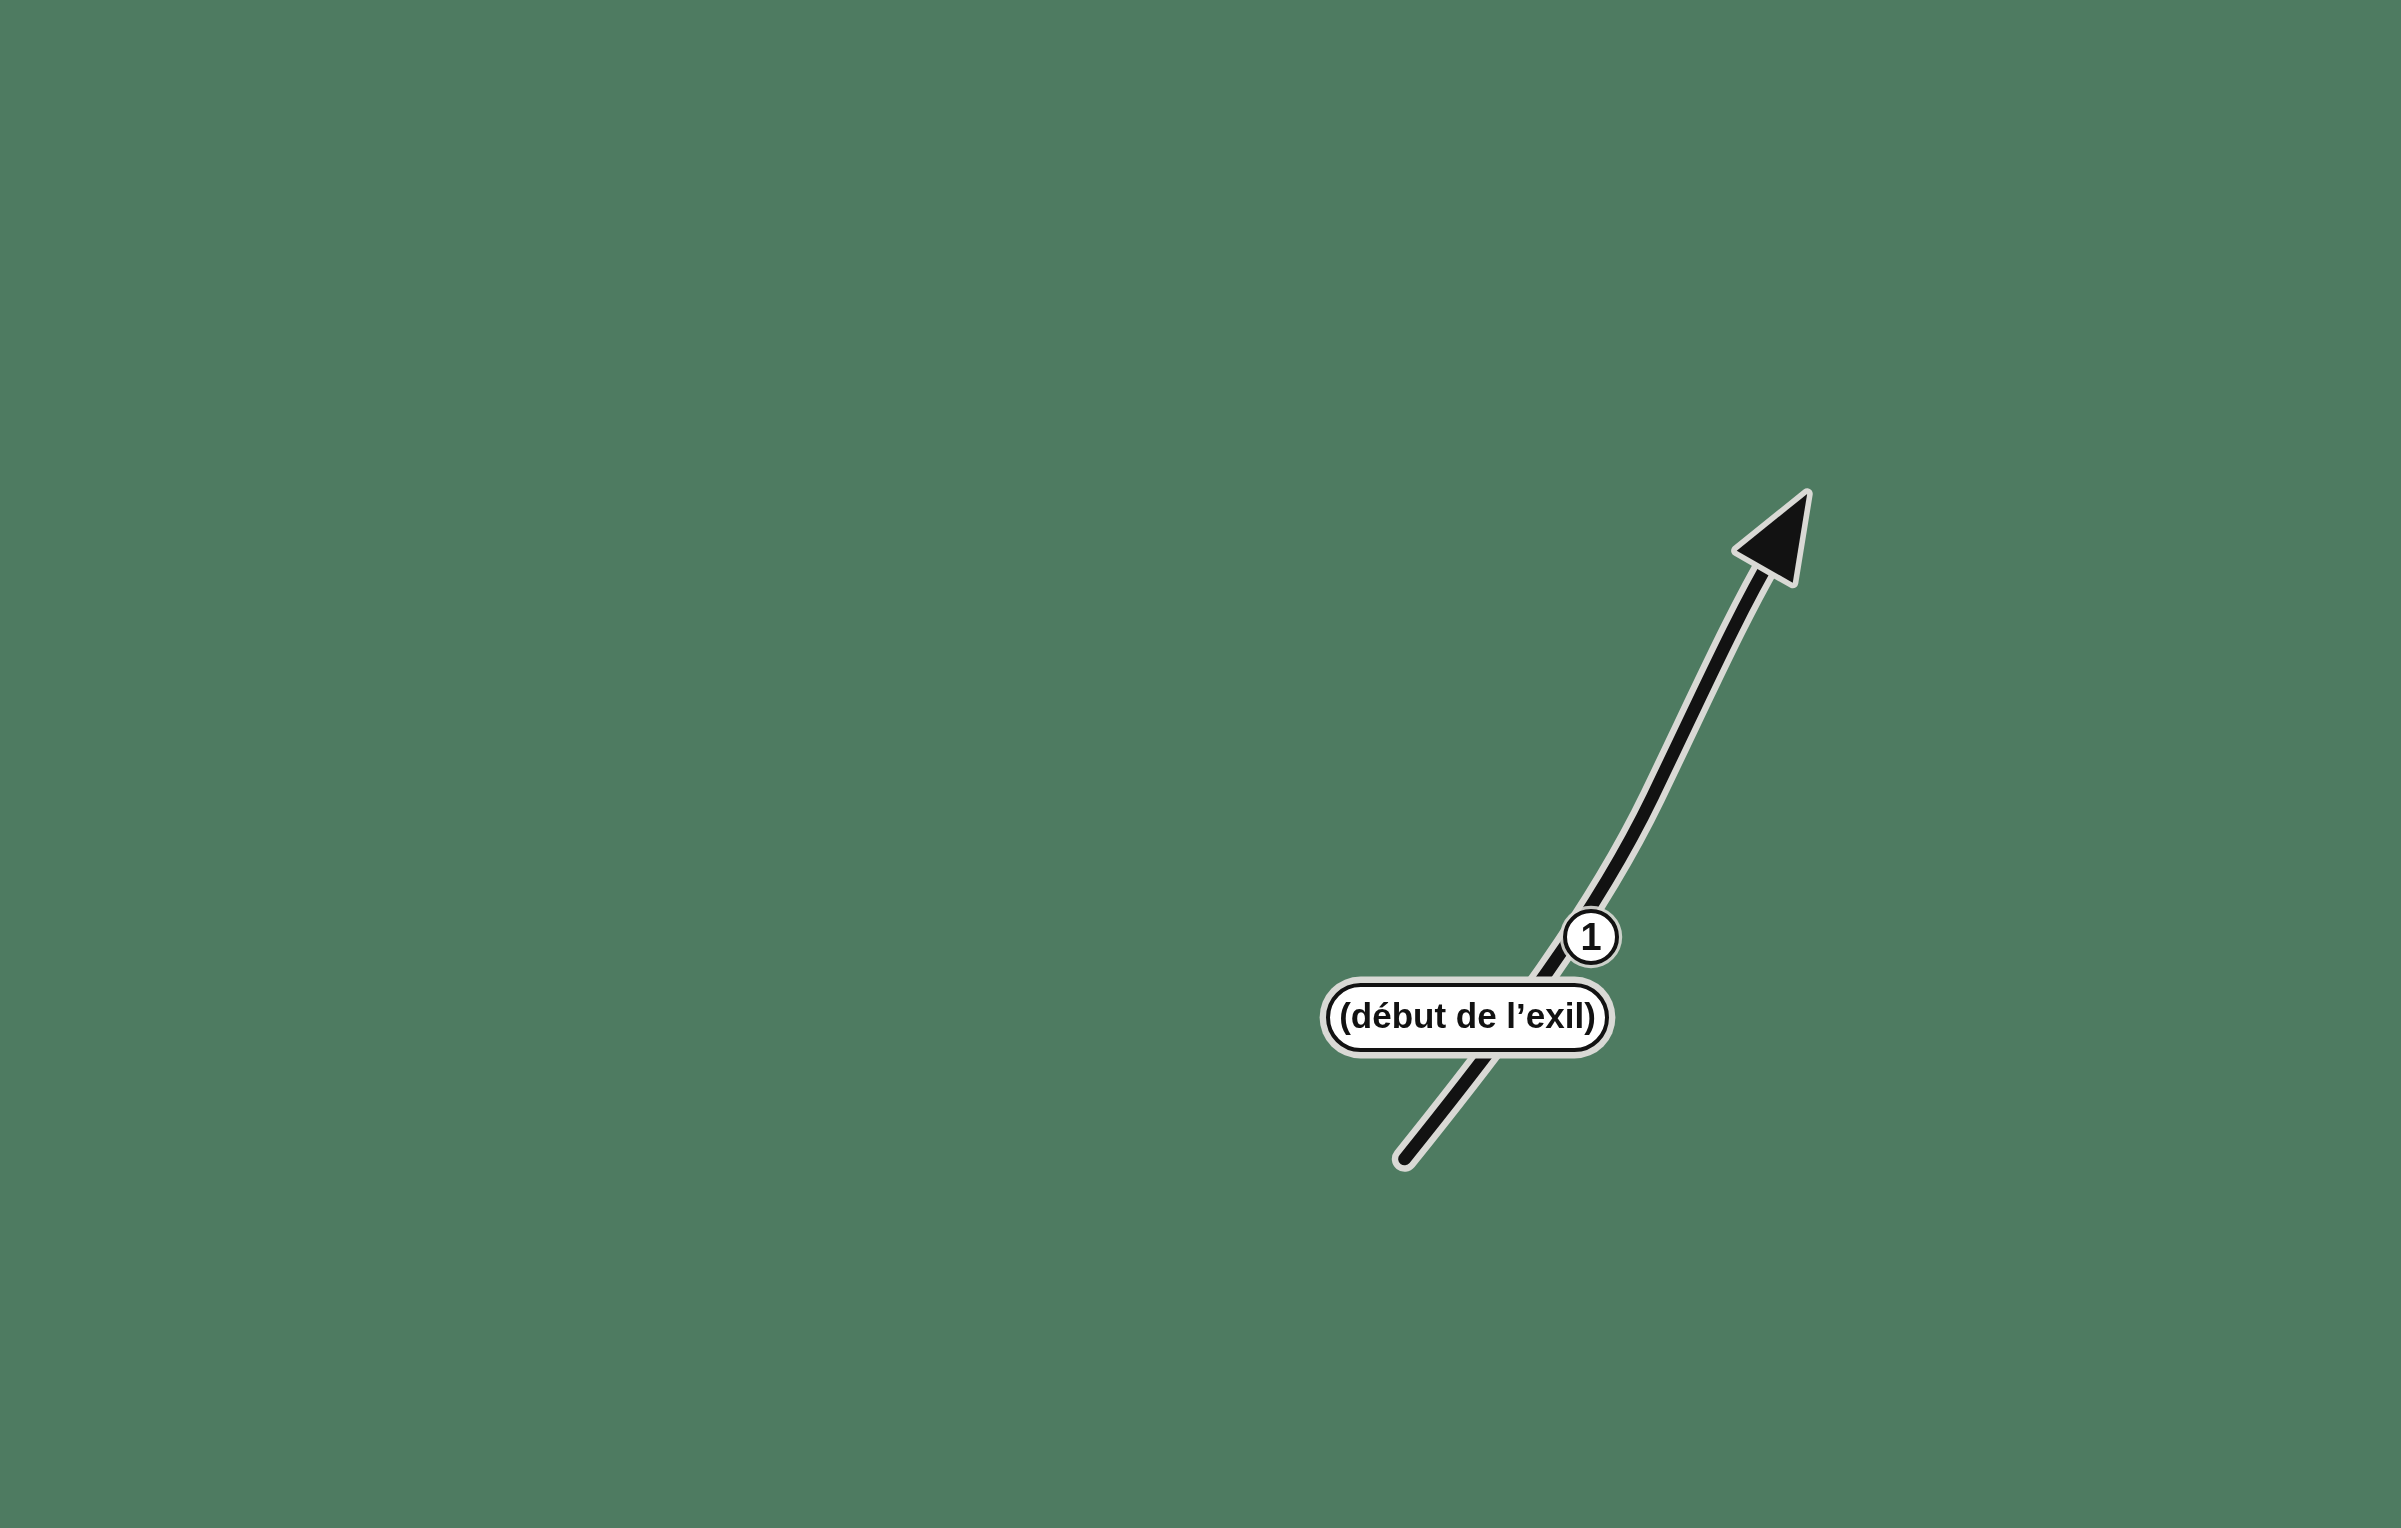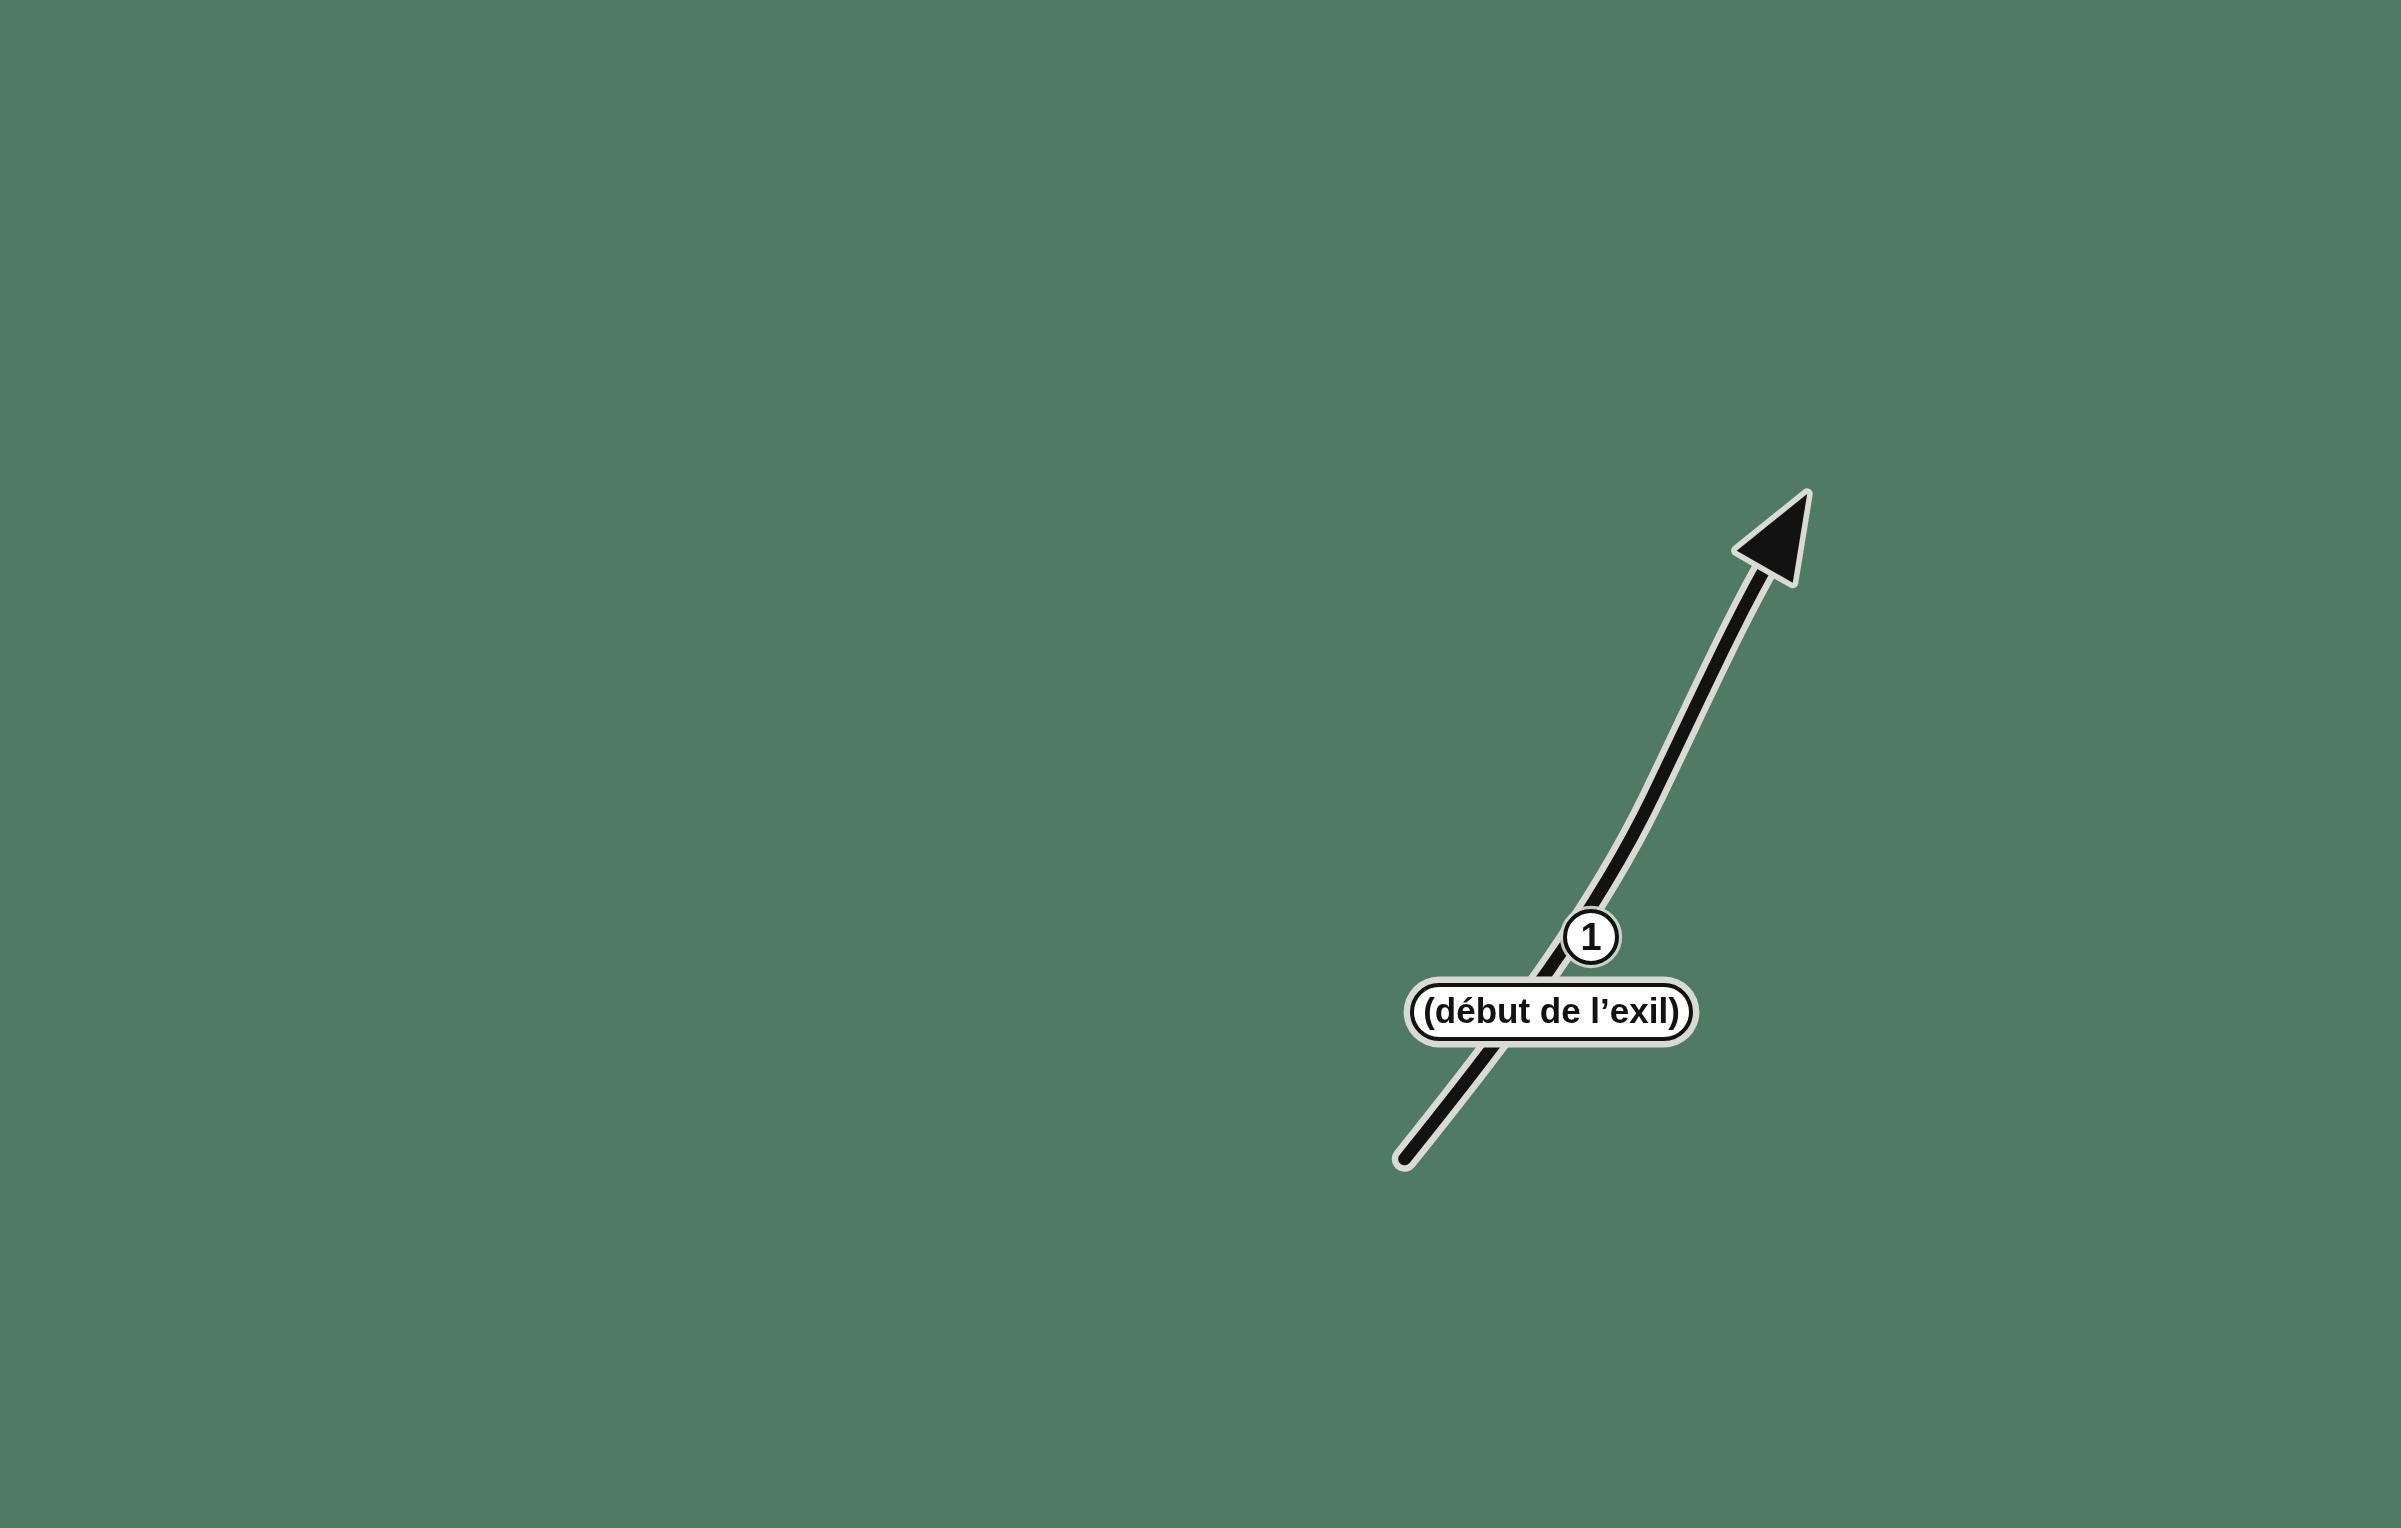--- a/index.html
+++ b/index.html
@@ -38,24 +38,24 @@
   }
   .arrow-head {
     fill: #121212;
     stroke: #d9d9d5;
     stroke-width: 14;
     stroke-linejoin: round;
     paint-order: stroke fill;
   }
   .label-pill {
     position: absolute;
-    left: 1410px;
+    left: 1326px;
     top: 983px;
     width: 283px;
-    height: 58px;
+    height: 69px;
     background: #ffffff;
     border: 4.8px solid #121212;
     border-radius: 42px;
     box-shadow: 0 0 0 6.4px #d9d9d5;
     box-sizing: border-box;
     display: flex;
     align-items: center;
     justify-content: center;
   }
   .label-pill span {

